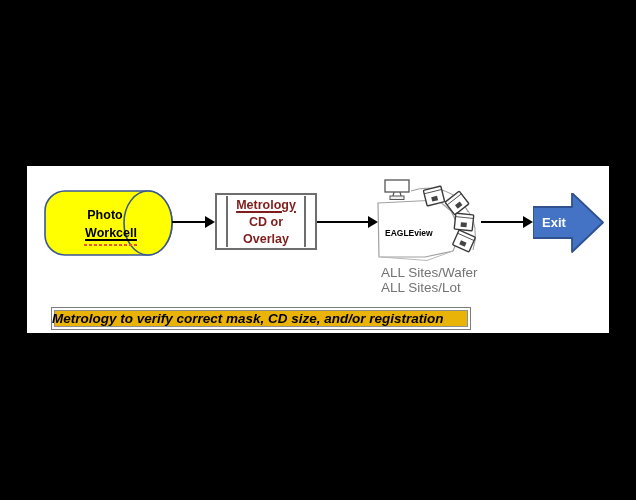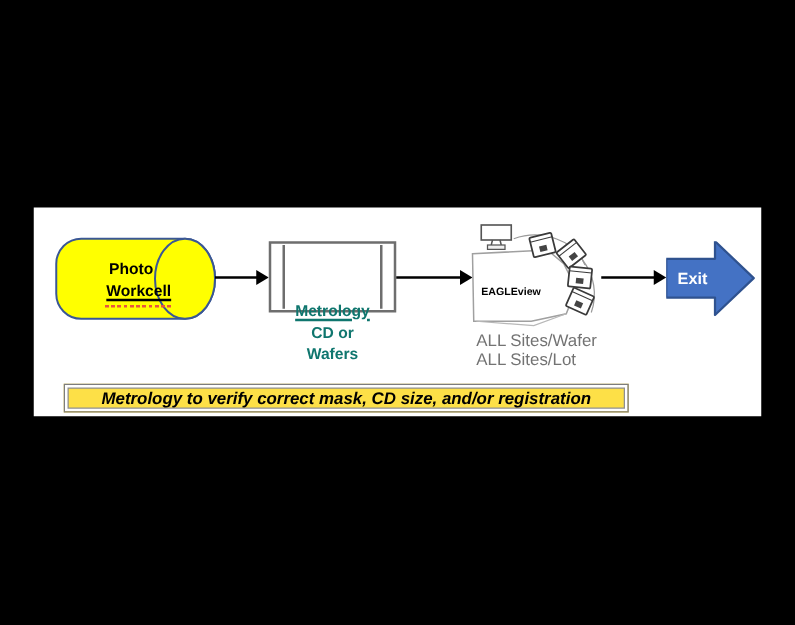--- a/index.html
+++ b/index.html
@@ -26,44 +26,44 @@
   }
   
   .met-box{
     position:absolute;left:188px;top:27px;width:102px;height:57px;box-sizing:border-box;
     border:2.5px solid #6e6e6e;background:#fff;
   }
   .met-line{position:absolute;top:1px;bottom:1px;width:2px;background:#6e6e6e;}
   .met-line.l{left:9px;} .met-line.r{right:9px;}
   .met-text{
     position:absolute;left:13px;right:13px;top:2px;text-align:center;
-    font-size:12.5px;font-weight:bold;line-height:17px;color:#0f766e;margin-top:44px;
+    font-size:12.5px;font-weight:bold;line-height:17px;color:#7f1d1d;
   }
   .u{text-decoration:underline;text-decoration-thickness:1.5px;text-underline-offset:2px;}
   
   .flow-arrow{position:absolute;height:12px;top:50px;}
   .flow-arrow .shaft{position:absolute;left:0;right:8px;top:4.6px;height:2.6px;background:#000;}
   .flow-arrow .head{
     position:absolute;right:0;top:0;width:0;height:0;
     border-left:10px solid #000;border-top:6px solid transparent;border-bottom:6px solid transparent;
   }
   .a1{left:145px;width:43px;} .a2{left:290px;width:61px;} .a3{left:454px;width:52px;}
   
   .machine-svg{position:absolute;left:348px;top:8px;}
   .sites-note{
     position:absolute;left:354px;top:99px;font-size:13.5px;line-height:15px;color:#737373;
   }
   
   .exit-svg{position:absolute;left:506px;top:27px;}
   
   .caption-box{
-    position:absolute;left:24px;top:141px;width:452px;height:23px;box-sizing:border-box;
-    border:1.5px solid #7d7d7d;background:#fde047;
+    position:absolute;left:24px;top:141px;width:420px;height:23px;box-sizing:border-box;
+    border:1.5px solid #7d7d7d;background:#eab308;
     box-shadow:inset 0 0 0 2px #ffffff, inset 0 0 0 3px #8f8f8f;
-    display:flex;align-items:center;justify-content:center;
+    display:flex;align-items:center;
   }
   .caption-text{font-style:italic;font-weight:600;font-size:13.5px;color:#000;white-space:nowrap;}
 </style>
 </head>
 <body>
 
 <div class="stage">
   <div class="panel">
 
     <svg class="cyl-svg" width="132" height="68" viewBox="0 0 132 68">
@@ -79,21 +79,21 @@
       <div class="shaft"></div>
       <div class="head"></div>
     </div>
 
     <div class="met-box">
       <div class="met-line l"></div>
       <div class="met-line r"></div>
       <div class="met-text">
         <div class="u">Metrology</div>
         <div>CD or</div>
-        <div>Wafers</div>
+        <div>Overlay</div>
       </div>
     </div>
 
     <div class="flow-arrow a2">
       <div class="shaft"></div>
       <div class="head"></div>
     </div>
 
     <svg class="machine-svg" width="112" height="92" viewBox="0 0 112 92">
 

